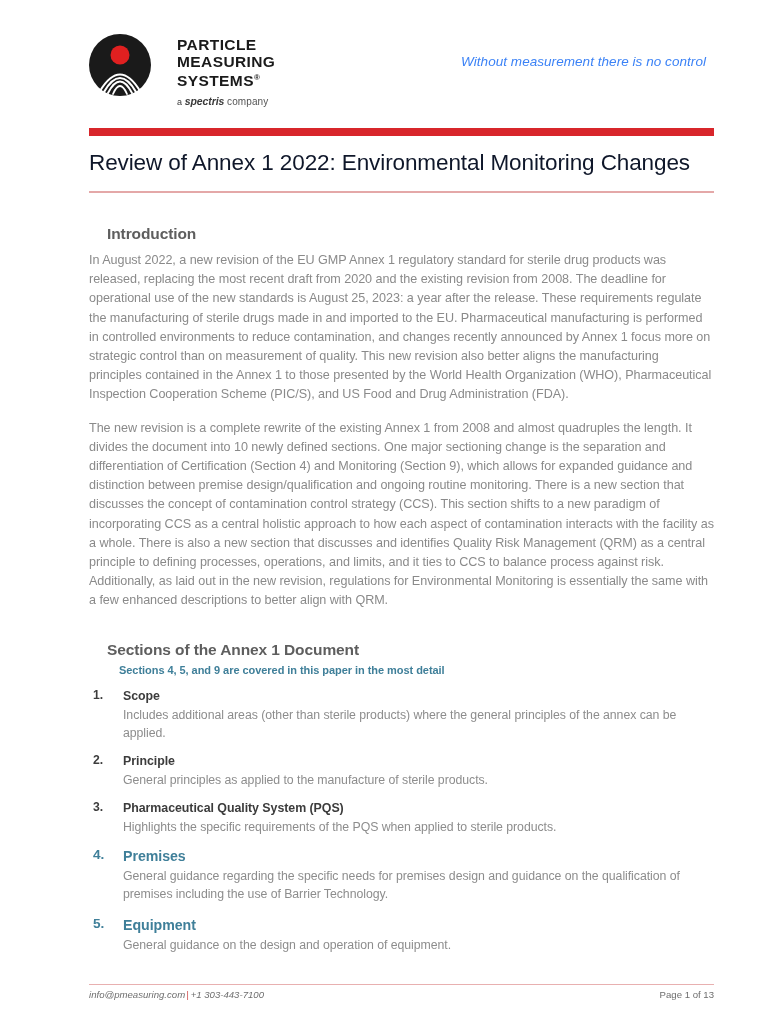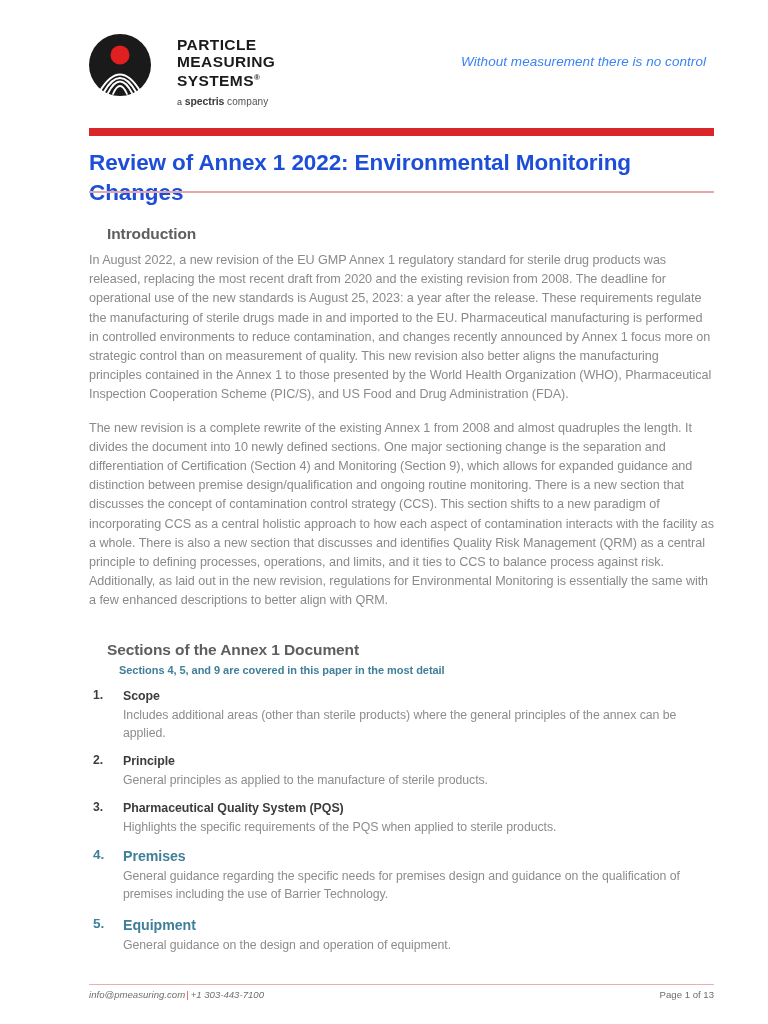--- a/index.html
+++ b/index.html
@@ -66,20 +66,21 @@
   .logo-sub {
     margin-top: 5px;
     font-size: 9px;
     color: #3a3a3a;
     letter-spacing: 0.1px;
   }
   .logo-sub .brand {
     font-weight: bold;
     font-size: 10.5px;
     letter-spacing: -0.1px;
+    font-style: italic;
   }
   .logo-sub .co {
     font-size: 10px;
     color: #555;
   }
   .tagline {
     position: absolute;
     right: 8px;
     top: 20px;
     font-style: italic;
@@ -97,22 +98,22 @@
     width: 625px;
     height: 8px;
     background: #d8262b;
   }
   .doc-title {
     position: absolute;
     left: 89px;
     top: 148px;
     width: 630px;
     font-size: 22.5px;
-    font-weight: bold;
-    color: #1d4ed8;
+    font-weight: normal;
+    color: #0f172a;
     letter-spacing: -0.1px;
     line-height: 30px;
     margin: 0;
   }
   .rule-thin {
     position: absolute;
     left: 89px;
     top: 191px;
     width: 625px;
     height: 1.5px;

